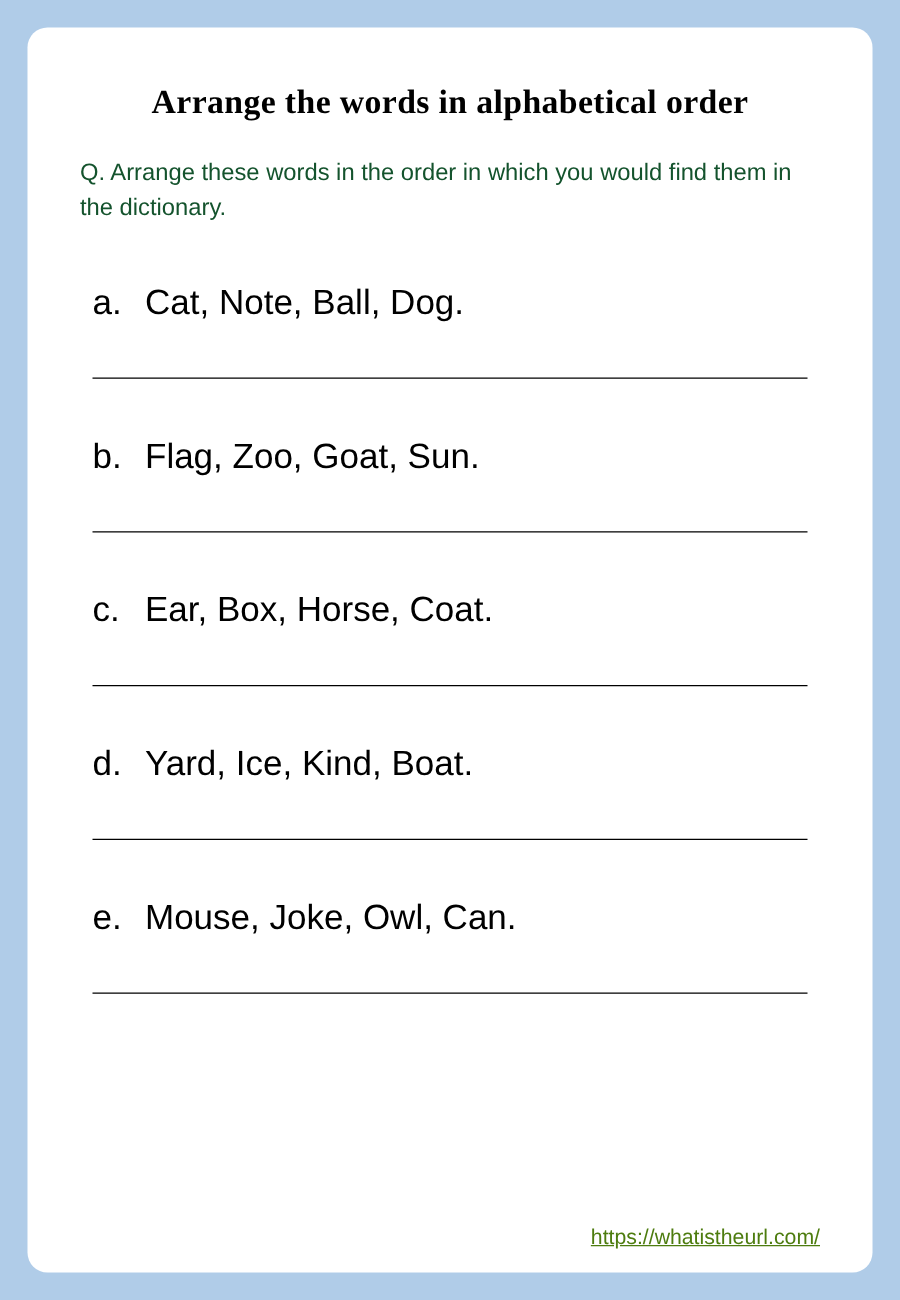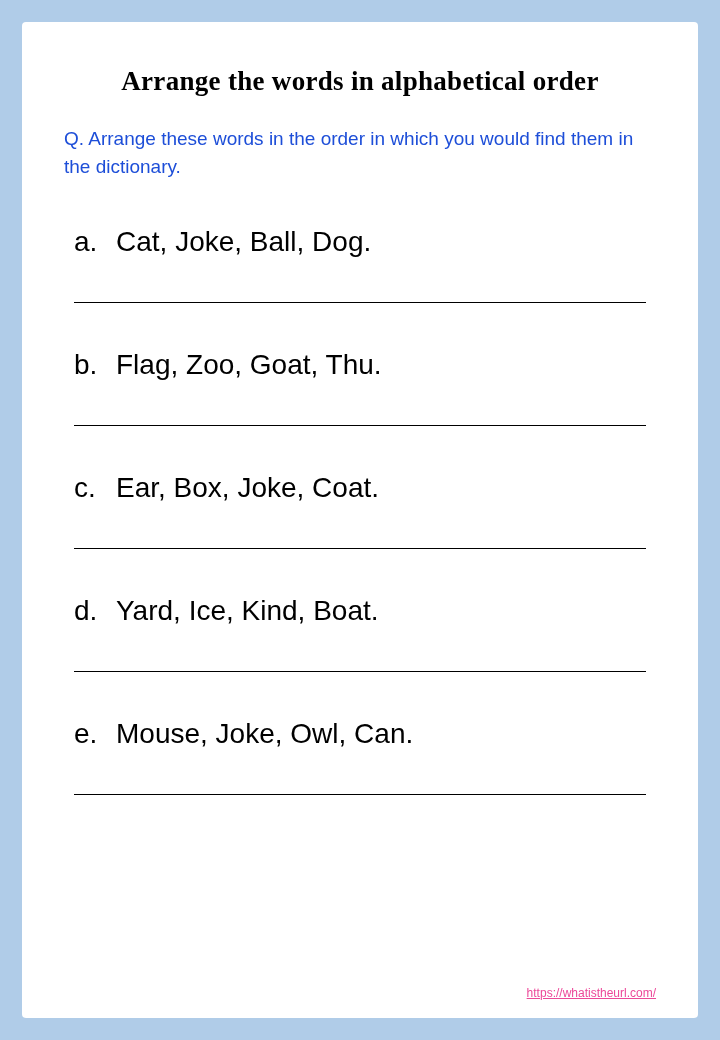--- a/index.html
+++ b/index.html
@@ -8,40 +8,40 @@
     height: 1040px;
     background: #b0cce8;
     padding: 22px;
     font-family: "Segoe UI", "Trebuchet MS", Candara, sans-serif;
     color: #222;
   }
   .page {
     width: 100%;
     height: 100%;
     background: #fff;
-    border-radius: 4px;
+    border-radius: 16px;
     padding: 44px 42px 28px 42px;
     position: relative;
     display: flex;
     flex-direction: column;
   }
   .title {
     font-family: "Comic Sans MS", "Segoe Script", cursive;
     font-size: 27px;
     font-weight: bold;
     text-align: center;
     margin-bottom: 28px;
     letter-spacing: 0.3px;
     color: #000;
   }
   .instruction {
     font-size: 19px;
     line-height: 1.45;
     margin-bottom: 46px;
-    color: #1d4ed8;
+    color: #14532d;
     font-weight: 430;
   }
   .items {
     padding: 0 10px;
   }
   .item {
     margin-bottom: 46px;
   }
   .row {
     display: flex;
@@ -60,57 +60,57 @@
   }
   .line {
     border: none;
     border-top: 1.3px solid #000;
     margin: 0;
   }
   .source {
     position: absolute;
     bottom: 18px;
     right: 42px;
-    font-size: 12px;
-    color: #ec4899;
+    font-size: 17px;
+    color: #4d7c0f;
     text-decoration: underline;
     font-family: "Segoe UI", sans-serif;
   }
 </style>
 </head>
 <body>
 
 <div class="page">
 
   <h1 class="title">Arrange the words in alphabetical order</h1>
 
   <p class="instruction">Q. Arrange these words in the order in which you would find them in the dictionary.</p>
 
   <div class="items">
 
     <div class="item">
       <div class="row">
         <span class="letter">a.</span>
-        <span class="words">Cat, Joke, Ball, Dog.</span>
+        <span class="words">Cat, Note, Ball, Dog.</span>
       </div>
       <hr class="line">
     </div>
 
     <div class="item">
       <div class="row">
         <span class="letter">b.</span>
-        <span class="words">Flag, Zoo, Goat, Thu.</span>
+        <span class="words">Flag, Zoo, Goat, Sun.</span>
       </div>
       <hr class="line">
     </div>
 
     <div class="item">
       <div class="row">
         <span class="letter">c.</span>
-        <span class="words">Ear, Box, Joke, Coat.</span>
+        <span class="words">Ear, Box, Horse, Coat.</span>
       </div>
       <hr class="line">
     </div>
 
     <div class="item">
       <div class="row">
         <span class="letter">d.</span>
         <span class="words">Yard, Ice, Kind, Boat.</span>
       </div>
       <hr class="line">

